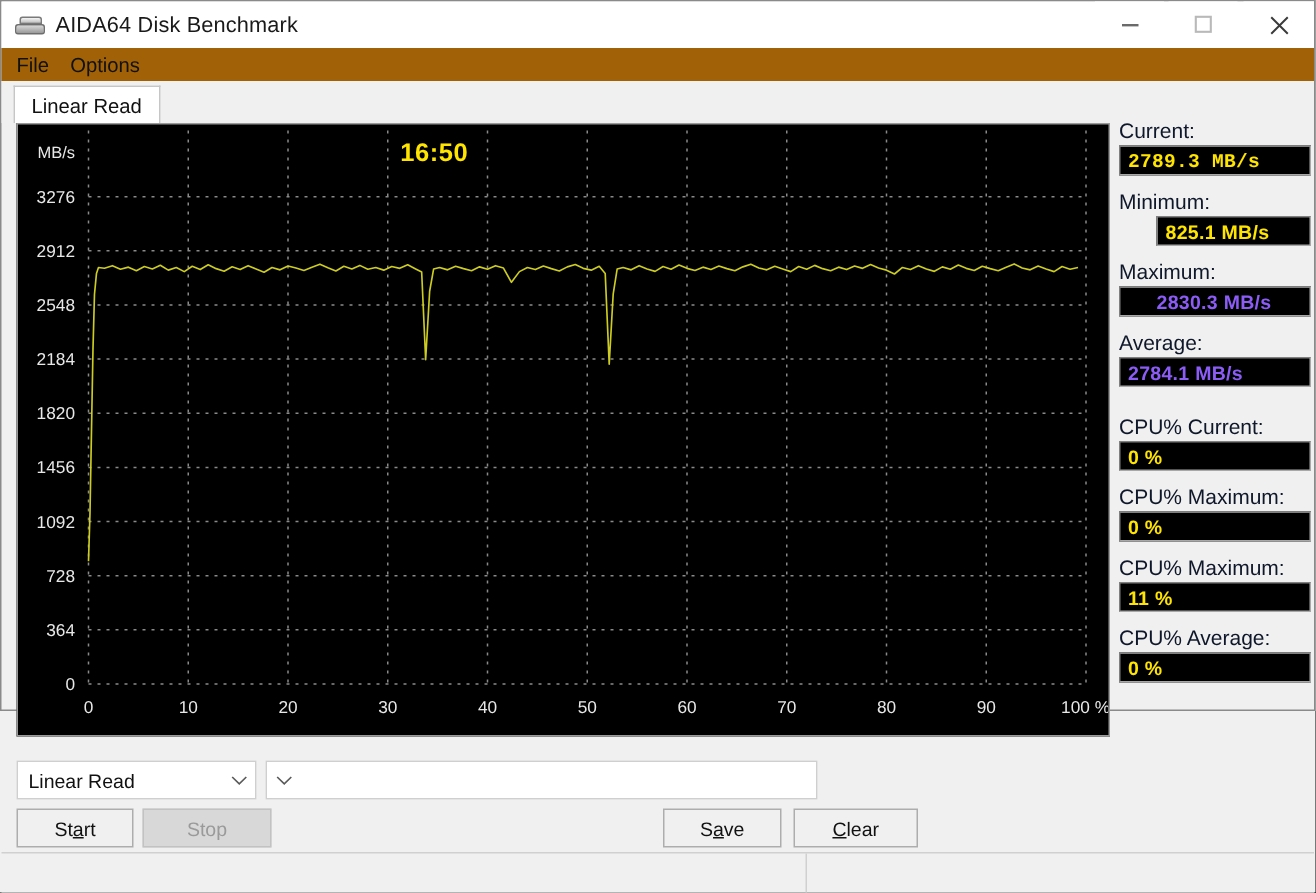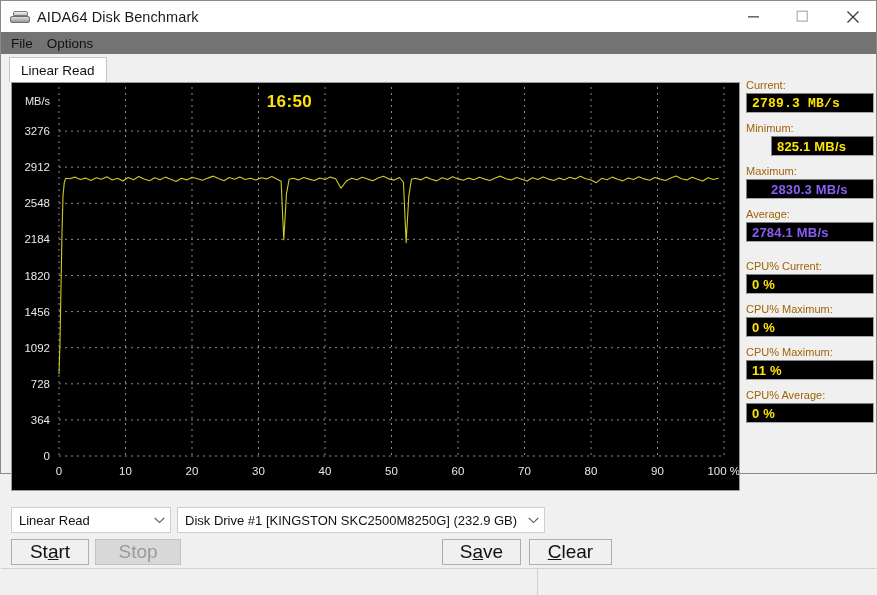--- a/index.html
+++ b/index.html
@@ -46,21 +46,21 @@
     background:#ffffff;
   }
   #btn-min{left:729px;}
   #btn-max{left:778px;}
   #btn-close{left:828px;width:47px;}
   .wbtn svg{display:block;}
 
   
   #menubar{
     position:absolute;left:0;top:31px;width:875px;height:22px;
-    background:#737373;display:flex;align-items:center;
+    background:#a16207;display:flex;align-items:center;
   }
   .menu-item{
     font-size:13.5px;color:#111;padding:2px 7px;white-space:nowrap;
   }
   #menu-file{margin-left:3px;}
 
   
   #tabstrip{
     position:absolute;left:0;top:53px;width:875px;height:28px;
     background:#f0f0f0;
@@ -94,21 +94,21 @@
     font-family:"Liberation Sans",sans-serif;
     font-size:11.5px;fill:#e8e8e8;
   }
   .ax-label-unit{font-size:11px;}
 
   
   #stats-panel{
     position:absolute;left:745px;top:78px;width:128px;height:480px;
   }
   .stat-label{
-    font-size:11px;color:#a16207;white-space:nowrap;
+    font-size:14px;color:#0f172a;white-space:nowrap;
     margin-bottom:2px;
   }
   .stat-value{
     height:20px;background:#000000;
     border:1px solid #a8a8a8;
     border-top-color:#808080;border-left-color:#808080;
     box-sizing:border-box;
     display:flex;align-items:center;
     padding-left:5px;
     font-size:13px;font-weight:bold;color:#ffe400;
@@ -136,21 +136,21 @@
     white-space:nowrap;overflow:hidden;
   }
   .combo-arrow{
     width:22px;display:flex;align-items:center;justify-content:center;
   }
   .btn{
     position:absolute;height:26px;
     background:#f0f0f0;border:1px solid #adadad;
     box-sizing:border-box;
     display:flex;align-items:center;justify-content:center;
-    font-size:19px;color:#111;white-space:nowrap;
+    font-size:13px;color:#111;white-space:nowrap;
   }
   .btn.disabled{
     background:#d8d8d8;border-color:#c2c2c2;color:#9a9a9a;
   }
   #btn-start{left:10px;top:40px;width:78px;}
   #btn-stop{left:94px;top:40px;width:86px;}
   #btn-save{left:441px;top:40px;width:79px;}
   #btn-clear{left:528px;top:40px;width:83px;}
   .acc{text-decoration:underline;}
 
@@ -297,21 +297,20 @@
     <div class="combo" id="combo-mode">
       <div class="combo-text">Linear Read</div>
       <div class="combo-arrow">
         <svg width="11" height="7" viewBox="0 0 11 7">
             <path d="M0.8 1 L5.5 5.6 L10.2 1" fill="none" stroke="#5a5a5a" stroke-width="1.1"></path>
           </svg>
       </div>
     </div>
 
     <div class="combo" id="combo-drive">
-      <div class="combo-text">Disk Drive #1  [KINGSTON SKC2500M8250G]  (232.9 GB)</div>
       <div class="combo-arrow">
         <svg width="11" height="7" viewBox="0 0 11 7">
             <path d="M0.8 1 L5.5 5.6 L10.2 1" fill="none" stroke="#5a5a5a" stroke-width="1.1"></path>
           </svg>
       </div>
     </div>
 
     <div class="btn" id="btn-start">
       <span><span>St</span><span class="acc">a</span><span>rt</span></span>
     </div>

